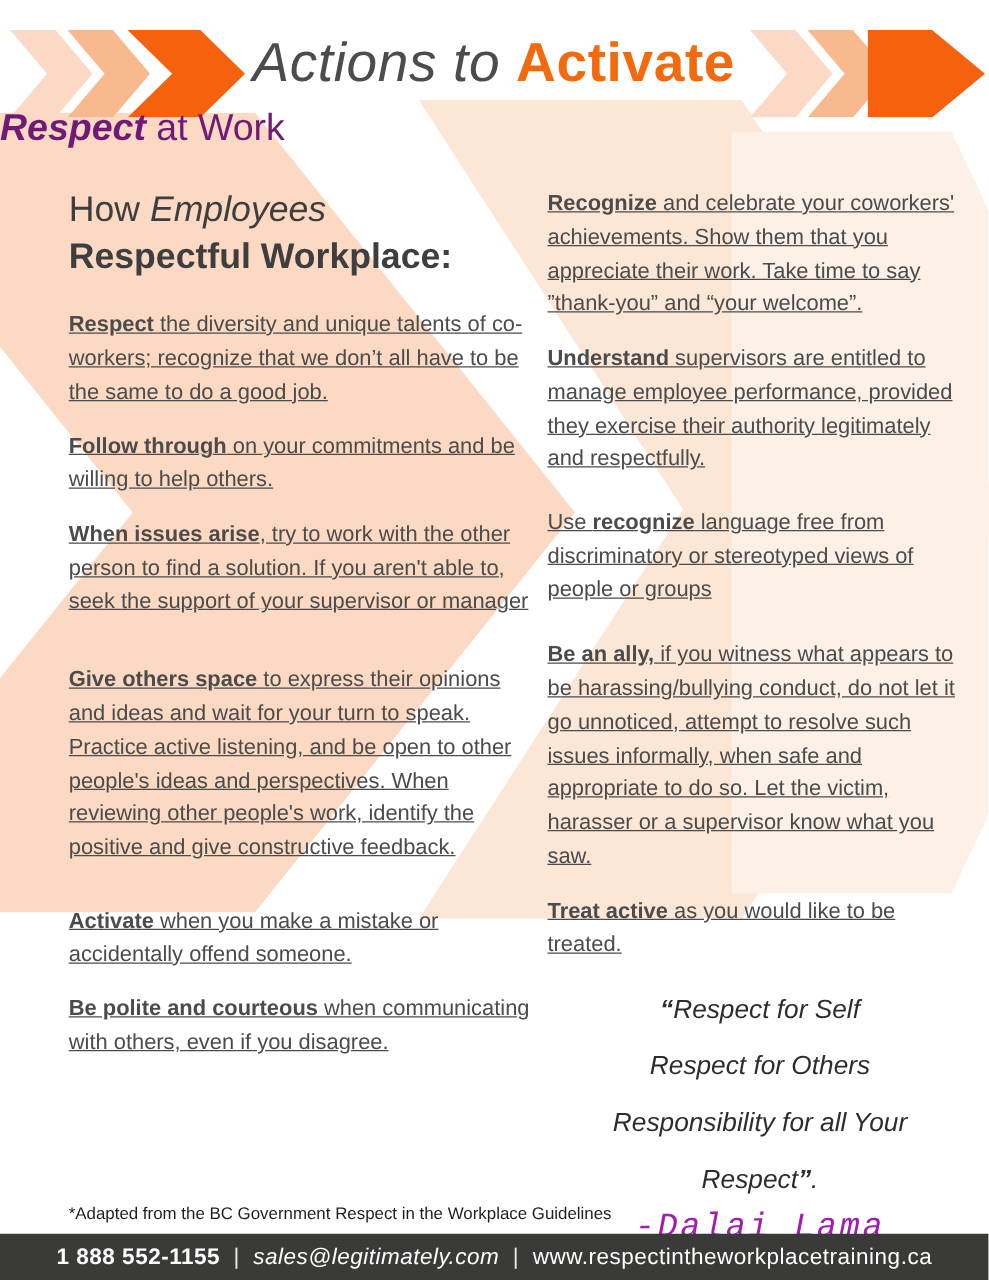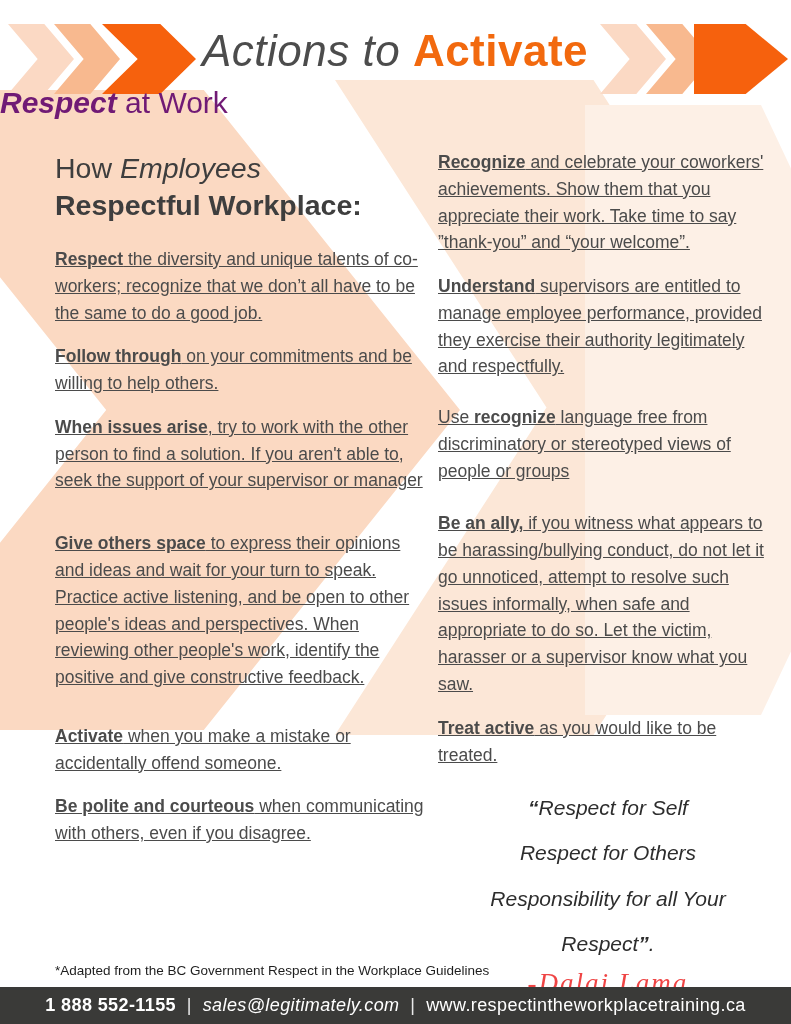--- a/index.html
+++ b/index.html
@@ -37,22 +37,22 @@
   .paras{margin-top:22px;}
   .para{margin:0 0 17px 0;font-size:17.5px;line-height:1.53;color:#4b4b4b;}
   .para b,.para span{color:inherit;text-decoration:underline;}
   #left-paras .para:nth-child(4){margin-top:36px;}
   #left-paras .para:nth-child(5){margin-top:32px;}
   #right-paras .para:nth-child(3){margin-top:24px;}
   #right-paras .para:nth-child(4){margin-top:26px;}
   
   .quote{margin-top:6px;text-align:center;font-style:italic;font-size:21px;
         color:#2d2d2d;line-height:2.15;}
-  .signature{margin-top:2px;text-align:center;font-family:Liberation Serif, serif;
-        font-style:italic;font-size:27px;color:#ef4444;letter-spacing:2px;}
+  .signature{margin-top:2px;text-align:center;font-family:Liberation Mono, monospace;
+        font-style:italic;font-size:27px;color:#a21caf;letter-spacing:2px;}
   
   .logo{margin-top:12px;margin-left:44px;display:flex;align-items:flex-start;width:230px;}
   .logo-hr{font-size:54px;font-weight:700;line-height:.85;color:#d9742f;
         letter-spacing:-9px;text-shadow:-3px 3px 0 #6b4423;padding-right:12px;}
   .logo-right{padding-top:2px;}
   .logo-name{font-size:23px;font-weight:700;color:#e8732a;letter-spacing:.2px;white-space:nowrap;}
   
   .caption{position:absolute;left:55px;top:963px;z-index:1;font-size:13.5px;color:#1e1e1e;}
   .footer{position:absolute;left:0;bottom:0;width:791px;height:37px;background:#3a3a38;
         z-index:2;display:flex;align-items:center;justify-content:center;

